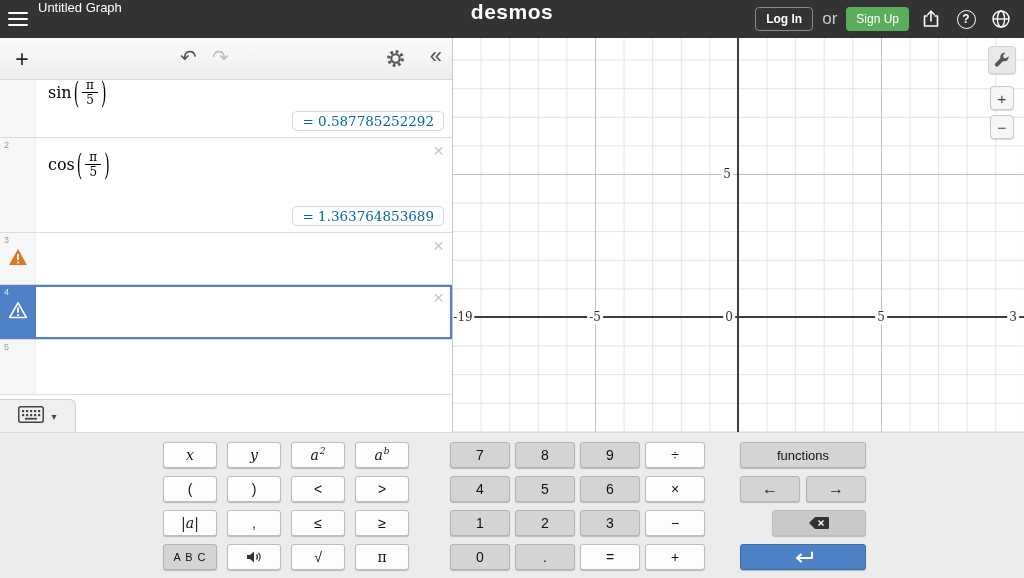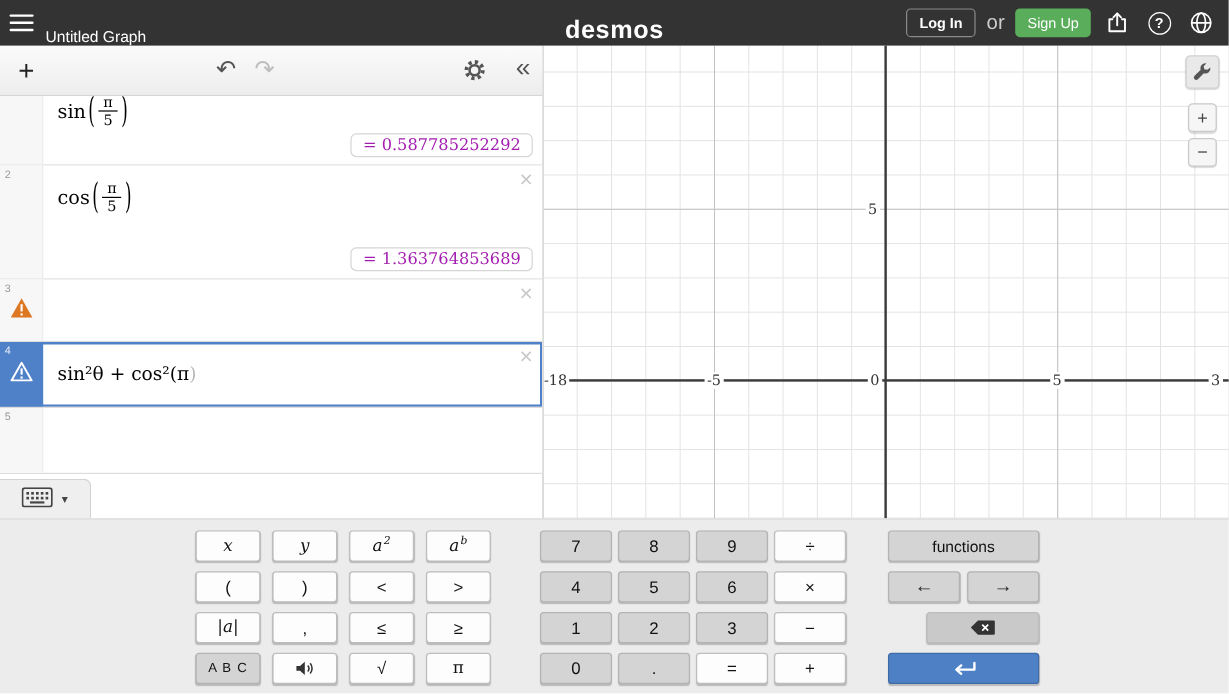--- a/index.html
+++ b/index.html
@@ -2,21 +2,21 @@
 <html><head>
 <meta charset="utf-8">
 <style>
   * { margin:0; padding:0; box-sizing:border-box; }
   html,body { width:1024px; height:578px; }
   body { font-family:"Liberation Sans", sans-serif; background:#fff; overflow:hidden; }
   .app { position:relative; width:1024px; height:578px; overflow:hidden; background:#fff; }
   button { font-family:inherit; cursor:pointer; }
 
   
-  .topbar { position:absolute; top:0; left:0; width:1024px; height:38px; background:#333; display:flex; align-items:flex-end; color:#fff; z-index:30; }
+  .topbar { position:absolute; top:0; left:0; width:1024px; height:38px; background:#333; display:flex; align-items:flex-start; color:#fff; z-index:30; }
   .hamburger { width:36px; height:38px; background:none; border:0; display:flex; flex-direction:column; justify-content:center; gap:4px; padding:0 8px; }
   .hamburger span { display:block; height:2px; background:#fff; border-radius:1px; }
   .doc-title { font-size:13px; color:#fff; margin-left:2px; }
   .logo { position:absolute; left:50%; transform:translateX(-50%); font-size:21px; font-weight:bold; letter-spacing:.5px; color:#fff; }
   .topbar-right { position:absolute; right:10px; top:0; height:38px; display:flex; align-items:center; gap:9px; }
   .login-btn { background:transparent; border:1px solid #8a8a8a; border-radius:4px; color:#fff; font-size:12px; padding:4px 10px;font-weight:bold; }
   .or-label { font-size:17px; color:#ccc; }
   .signup-btn { background:#5aad5a; border:0; border-radius:4px; color:#fff; font-size:12px; padding:5px 10px; }
   .icon-btn { background:none; border:0; width:26px; height:26px; display:flex; align-items:center; justify-content:center; padding:0; }
   .help-circle { width:19px; height:19px; border:1.5px solid #fff; border-radius:50%; display:flex; align-items:center; justify-content:center; font-size:12px; font-weight:bold; color:#fff; }
@@ -45,21 +45,21 @@
   .row-index { position:absolute; top:2px; left:4px; font-size:9px; color:#999; }
   .warn { position:absolute; left:8px; top:50%; transform:translateY(-50%); }
   .row-body { position:relative; flex:1; }
   .math { display:flex; align-items:center; font-family:"DejaVu Serif", serif; font-size:16px; color:#000; padding:12px 0 0 12px; }
   .r1 .math { margin-top:-14px; }
   .paren { display:inline-block; transform:scaleY(2.1); font-size:14px; font-weight:300; margin:0 2px; }
   .frac { display:inline-flex; flex-direction:column; align-items:center; font-size:12px; line-height:1.2; margin:0 1px; }
   .frac .num { padding:0 4px; border-bottom:1px solid #000; }
   .frac .den { padding:0 4px; }
   .result { position:absolute; right:8px; bottom:7px; }
-  .result-box { border:1px solid #d5d5d5; border-radius:5px; padding:1px 9px; font-family:"DejaVu Serif", serif; font-size:13.5px; color:#a21caf; background:#fff; white-space:nowrap; }
+  .result-box { border:1px solid #d5d5d5; border-radius:5px; padding:1px 9px; font-family:"DejaVu Serif", serif; font-size:13.5px; color:#0369a1; background:#fff; white-space:nowrap; }
   .math-text { font-family:"DejaVu Serif", serif; font-size:15.5px; color:#000; padding:18px 0 0 12px; white-space:nowrap; }
   .ghost { color:#b9b9b9; }
   .close-x { position:absolute; top:3px; right:8px; background:none; border:0; font-size:19px; font-weight:300; color:#c9c9c9; line-height:1; }
   .r4.selected { box-shadow:inset 0 0 0 2px #4f81c9; }
   .r4.selected .gutter { background:#4f81c9; border-right:0; }
   .r4.selected .row-index { color:rgba(255,255,255,.85); }
 
   .kbd-toggle { position:absolute; left:0; bottom:0; width:76px; height:33px; background:#efefef; border:1px solid #d2d2d2; border-left:0; border-bottom:0; border-radius:0 6px 0 0; display:flex; align-items:center; justify-content:center; gap:7px; z-index:5; }
   .kbd-caret { font-size:10px; color:#444; }
 
@@ -212,21 +212,20 @@
             <span class="row-index">4</span>
             <span class="warn">
               <svg width="20" height="18" viewBox="0 0 20 18">
                   <path d="M10 1.8 L18.4 16.5 H1.6 Z" fill="none" stroke="#fff" stroke-width="1.6" stroke-linejoin="round"></path>
                   <rect x="9.1" y="6.5" width="1.8" height="5.2" fill="#fff"></rect>
                   <rect x="9.1" y="13.2" width="1.8" height="1.8" fill="#fff"></rect>
                 </svg>
             </span>
           </div>
           <div class="row-body">
-            <div class="math-text"><span>sin²θ + cos²(π</span><span class="ghost">)</span></div>
             <button class="close-x">×</button>
           </div>
         </div>
 
         <div class="expr-row r5">
           <div class="gutter">
             <span class="row-index">5</span>
           </div>
           <div class="row-body"></div>
         </div>
@@ -252,21 +251,21 @@
               </g>
             </svg>
         </span>
         <span class="kbd-caret">▾</span>
       </button>
     </aside>
 
     <div class="graph">
       <div class="axis-y"></div>
       <div class="axis-x"></div>
-      <span class="axis-label xl xl0">-18</span>
+      <span class="axis-label xl xl0">-19</span>
       <span class="axis-label xl xl1">-5</span>
       <span class="axis-label xl xl2">0</span>
       <span class="axis-label xl xl3">5</span>
       <span class="axis-label xl xl4">3</span>
       <span class="axis-label yl0">5</span>
 
       <button class="graph-settings">
         <svg width="18" height="18" viewBox="0 0 24 24" fill="#555">
             <path d="M20.8 6.9a5.6 5.6 0 0 1-7.2 6.5L7 20a2.6 2.6 0 0 1-3.7-3.7l6.6-6.6a5.6 5.6 0 0 1 6.5-7.2l-3 3 .7 3.4 3.4.7 3.3-2.7z"></path>
           </svg>

